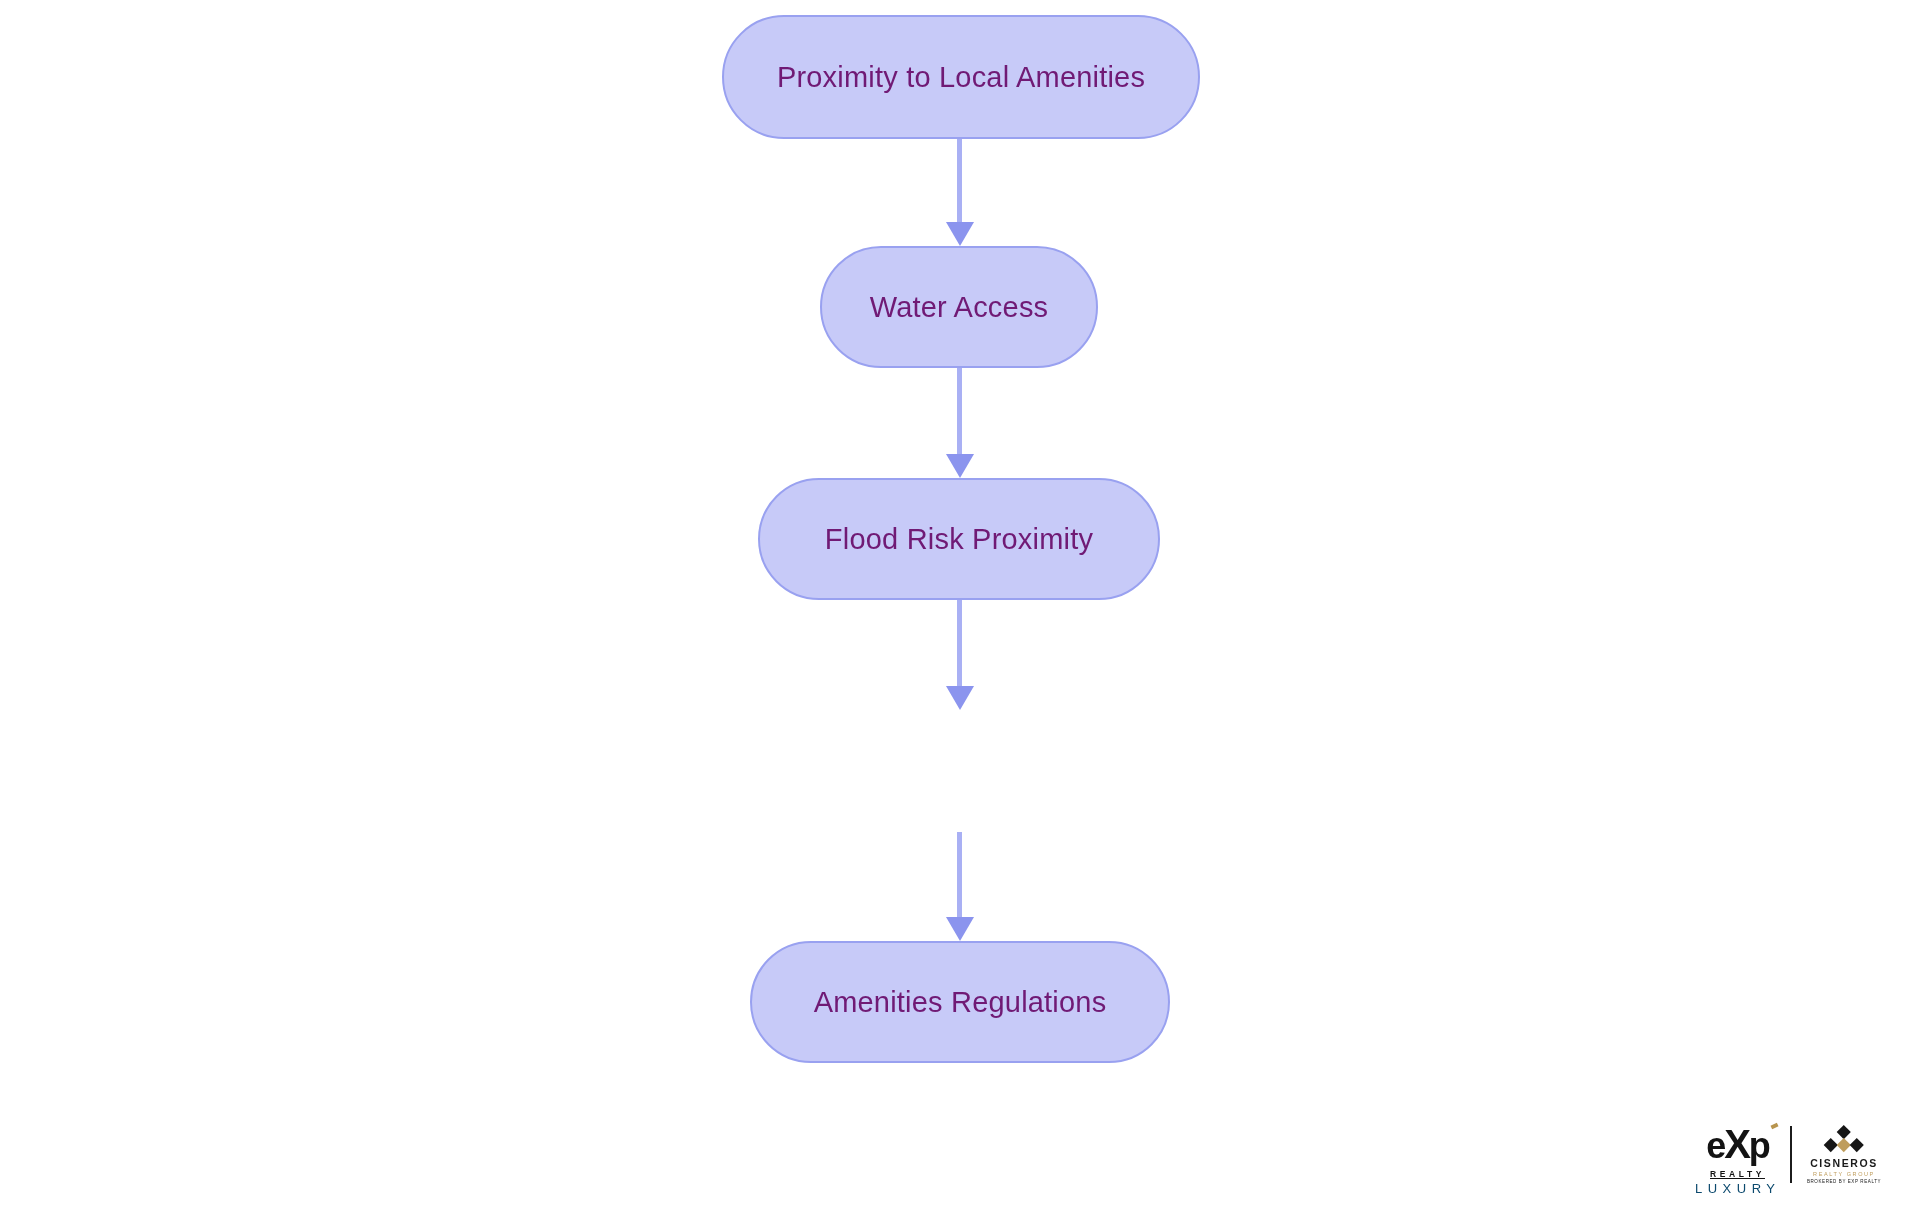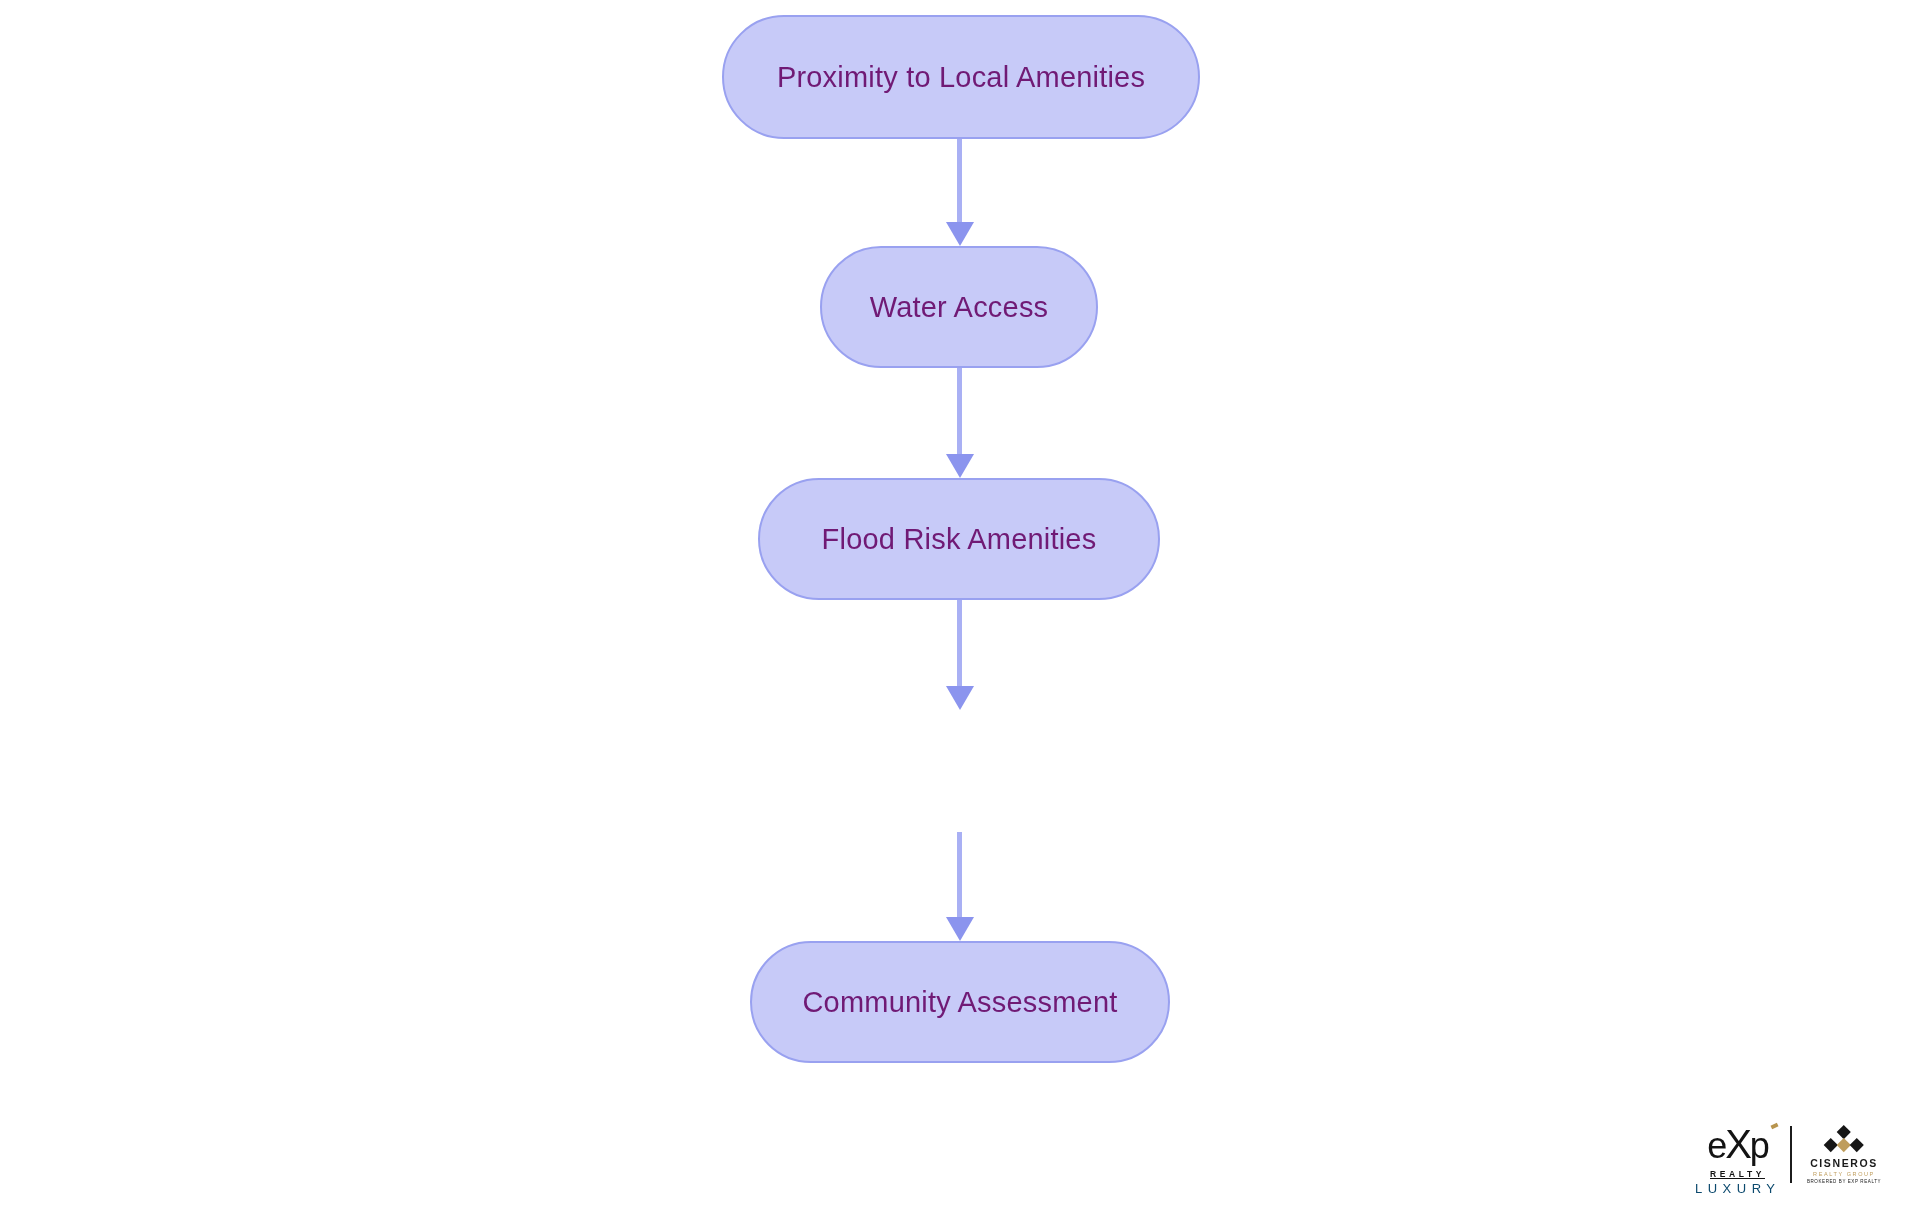--- a/index.html
+++ b/index.html
@@ -37,21 +37,21 @@
     width:0; height:0;
     border-left:14px solid transparent;
     border-right:14px solid transparent;
     border-top:24px solid #8b94ee;
   }
 
   
   .brand { position:absolute; left:1695px; top:1122px; width:215px; height:75px; display:flex; align-items:flex-start; }
 
   .exp-logo { position:relative; width:85px; margin-top:6px; text-align:center; color:#131313; }
-  .exp-word { position:relative; font-weight:normal; font-size:36px; line-height:0.82; letter-spacing:-2px; white-space:nowrap; }
+  .exp-word { position:relative; font-weight:bold; font-size:36px; line-height:0.82; letter-spacing:-2px; white-space:nowrap; }
   .exp-word .x-cap { font-size:40px; }
   .exp-accent {
     position:absolute; right:2px; top:-4px;
     width:7px; height:4px; background:#b8954f;
     transform:rotate(-25deg);
   }
   .exp-realty { font-size:8.5px; font-weight:bold; letter-spacing:3.6px; margin-top:8px; white-space:nowrap;text-decoration:underline; }
   .exp-luxury { font-size:13px; letter-spacing:5.5px; color:#0c4a6e; margin-top:2px; white-space:nowrap; }
 
   .brand-divider { width:2px; height:57px; background:#1c1c1c; margin:4px 12px 0 10px; }
@@ -84,36 +84,36 @@
   <div class="flow-node" style="left:820px; top:246px; width:278px; height:122px;">
     <span class="node-label">Water Access</span>
   </div>
 
   <div class="arrow" style="top:368px; height:110px;">
     <div class="stem"></div>
     <div class="head"></div>
   </div>
 
   <div class="flow-node" style="left:758px; top:478px; width:402px; height:122px;">
-    <span class="node-label">Flood Risk Amenities</span>
+    <span class="node-label">Flood Risk Proximity</span>
   </div>
 
   <div class="arrow" style="top:600px; height:110px;">
     <div class="stem"></div>
     <div class="head"></div>
   </div>
 
 
   <div class="arrow" style="top:832px; height:109px;">
     <div class="stem"></div>
     <div class="head"></div>
   </div>
 
   <div class="flow-node" style="left:750px; top:941px; width:420px; height:122px;">
-    <span class="node-label">Community Assessment</span>
+    <span class="node-label">Amenities Regulations</span>
   </div>
 
   <div class="brand">
 
     <div class="exp-logo">
       <div class="exp-word">
         <span>e</span><span class="x-cap">X</span><span>p</span>
         <span class="exp-accent"></span>
       </div>
       <div class="exp-realty">REALTY</div>

